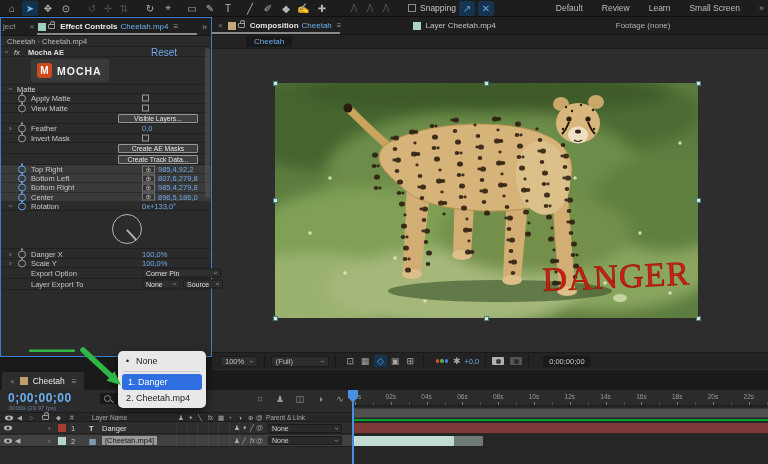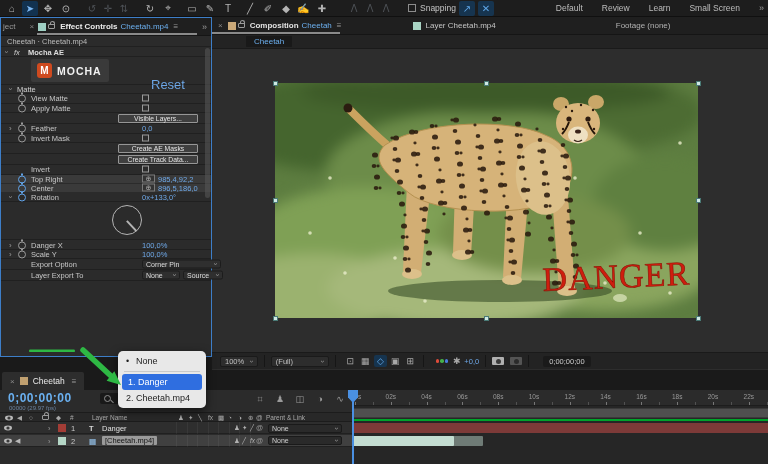--- a/index.html
+++ b/index.html
@@ -175,42 +175,42 @@
       <span style="color:#9a9a9a;margin-left:5px;">≡</span>
       <span style="color:#9a9a9a;margin-left:auto;margin-right:4px;font-size:9px;">»</span>
       <div class="ec-tab-underline"></div>
     </div>
     <div class="ec-crumb">Cheetah · Cheetah.mp4</div>
     <div class="ec-rows" id="ecRows">
         <div class="ecr" style="height: 10px;">
           <div class="twl" style="left: 4px;">›</div>
           <div style="position: absolute; left: 13px; top: 50%; transform: translateY(-50%); font-style: italic; color: rgb(207, 207, 207); font-size: 7.5px;">fx</div>
           <div style="position: absolute; left: 27px; top: 50%; transform: translateY(-50%); color: rgb(220, 220, 220); font-size: 7.5px; font-weight: bold;">Mocha AE</div>
-          <div style="position: absolute; left: 150px; top: 50%; transform: translateY(-50%); color: rgb(110, 168, 232); font-size: 13px; margin-top: 32px;">Reset</div>
+          <div style="position: absolute; left: 150px; top: 50%; transform: translateY(-50%); color: rgb(110, 168, 232); font-size: 10px;">Reset</div>
         </div>
         <div class="ecr" style="height: 28px;">
           <div class="mocha-box">
             <div class="mocha-logo">M</div>
             <div class="mocha-txt">MOCHA</div>
           </div>
         </div>
         <div class="ecr" style="height: 9px;">
           <div class="twl" style="left: 8px;">›</div>
           <div style="position: absolute; left: 16px; top: 50%; transform: translateY(-50%); color: rgb(210, 210, 210); font-size: 7.5px;">Matte</div>
         </div>
         <div class="ecr" style="height: 9.5px;">
           <div class="sw"><span class="sw-ic"></span></div>
-          <div class="lbl">View Matte</div>
+          <div class="lbl">Apply Matte</div>
           <div class="ctl">
             <div class="ec-check"></div>
           </div>
         </div>
         <div class="ecr" style="height: 9.5px;">
           <div class="sw"><span class="sw-ic"></span></div>
-          <div class="lbl">Apply Matte</div>
+          <div class="lbl">View Matte</div>
           <div class="ctl">
             <div class="ec-check"></div>
           </div>
         </div>
         <div class="ecr" style="height: 11px;">
           <div class="ec-btn">Visible Layers...</div>
         </div>
         <div class="ecr" style="height: 9.5px;">
           <div class="twl closed" style="left: 8px;">›</div>
           <div class="sw"><span class="sw-ic"></span></div>
@@ -225,32 +225,42 @@
           <div class="ctl">
             <div class="ec-check"></div>
           </div>
         </div>
         <div class="ecr" style="height: 11px;">
           <div class="ec-btn">Create AE Masks</div>
         </div>
         <div class="ecr" style="height: 11px;">
           <div class="ec-btn">Create Track Data...</div>
         </div>
-        <div class="ecr" style="height: 9.5px;">
-          <div class="lbl">Invert</div>
-          <div class="ctl">
-            <div class="ec-check"></div>
-          </div>
-        </div>
         <div class="ecr hl" style="height: 9.2px;">
           <div class="sw blue"><span class="sw-ic"></span></div>
           <div class="lbl">Top Right</div>
           <div class="ctl" style="display: flex; align-items: center;">
             <div class="tgt">⊕</div>
             <div class="ec-val">985,4,92,2</div>
+          </div>
+        </div>
+        <div class="ecr hl" style="height: 9.2px;">
+          <div class="sw blue"><span class="sw-ic"></span></div>
+          <div class="lbl">Bottom Left</div>
+          <div class="ctl" style="display: flex; align-items: center;">
+            <div class="tgt">⊕</div>
+            <div class="ec-val">807,6,279,8</div>
+          </div>
+        </div>
+        <div class="ecr hl" style="height: 9.2px;">
+          <div class="sw blue"><span class="sw-ic"></span></div>
+          <div class="lbl">Bottom Right</div>
+          <div class="ctl" style="display: flex; align-items: center;">
+            <div class="tgt">⊕</div>
+            <div class="ec-val">985,4,279,8</div>
           </div>
         </div>
         <div class="ecr hl" style="height: 9.2px;">
           <div class="sw blue"><span class="sw-ic"></span></div>
           <div class="lbl">Center</div>
           <div class="ctl" style="display: flex; align-items: center;">
             <div class="tgt">⊕</div>
             <div class="ec-val">896,5,186,0</div>
           </div>
         </div>

